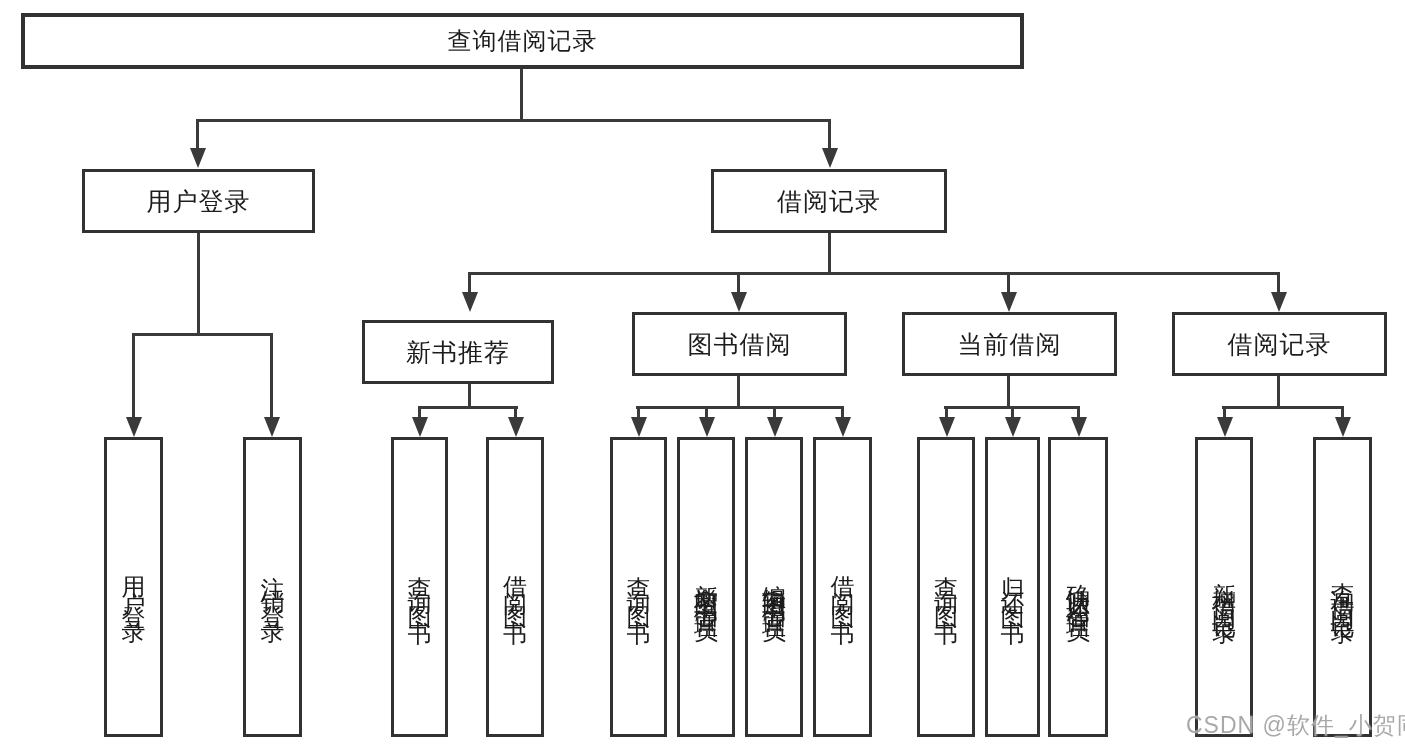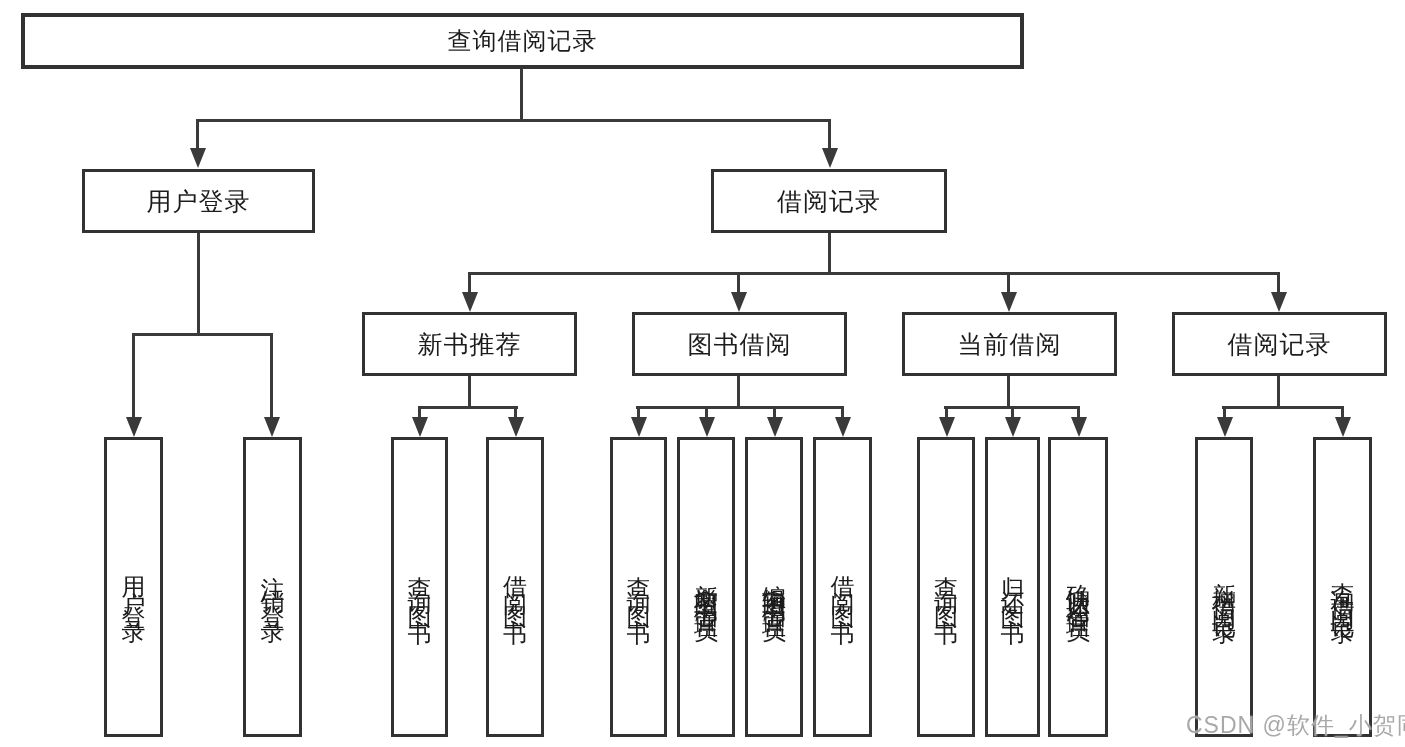--- a/index.html
+++ b/index.html
@@ -91,21 +91,21 @@
   </div>
 
   <div class="node" style="left:82px;top:169px;width:233px;height:64px">
     <span>用户登录</span>
   </div>
 
   <div class="node" style="left:711px;top:169px;width:236px;height:64px">
     <span>借阅记录</span>
   </div>
 
-  <div class="node" style="left:362px;top:312px;width:215px;height:64px">
+  <div class="node" style="left:362px;top:320px;width:192px;height:64px">
     <span>新书推荐</span>
   </div>
 
   <div class="node" style="left:902px;top:312px;width:215px;height:64px">
     <span>当前借阅</span>
   </div>
 
   <div class="node" style="left:632px;top:312px;width:215px;height:64px">
     <span>图书借阅</span>
   </div>

